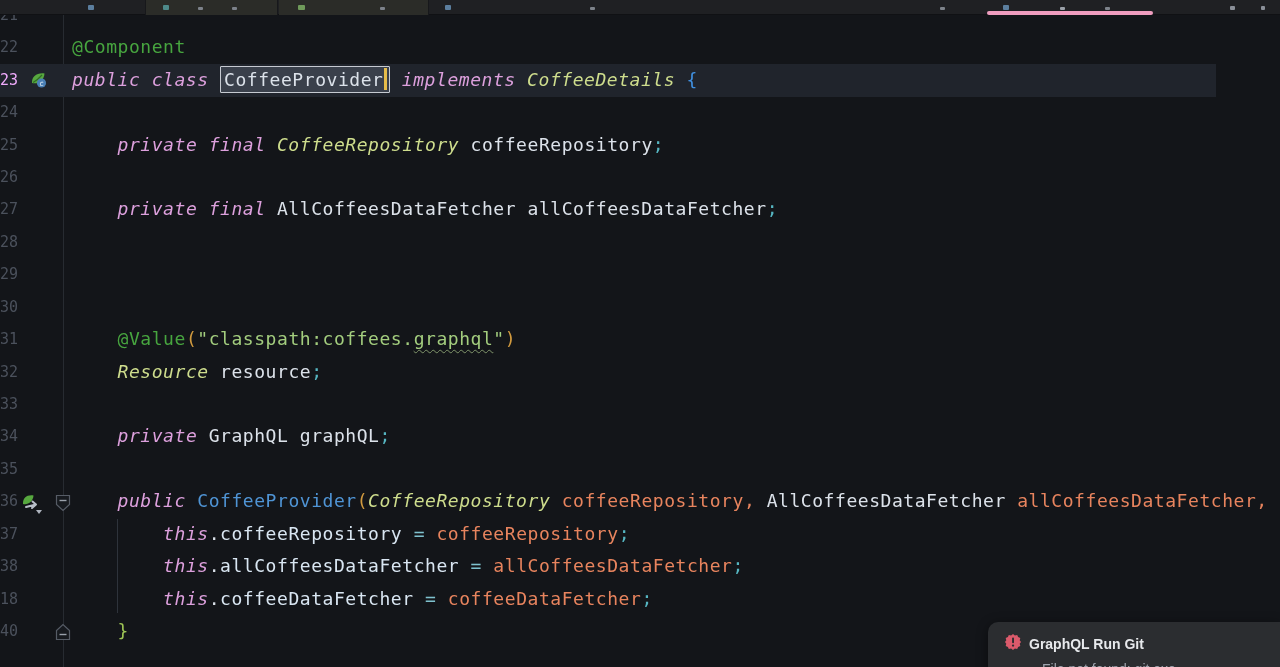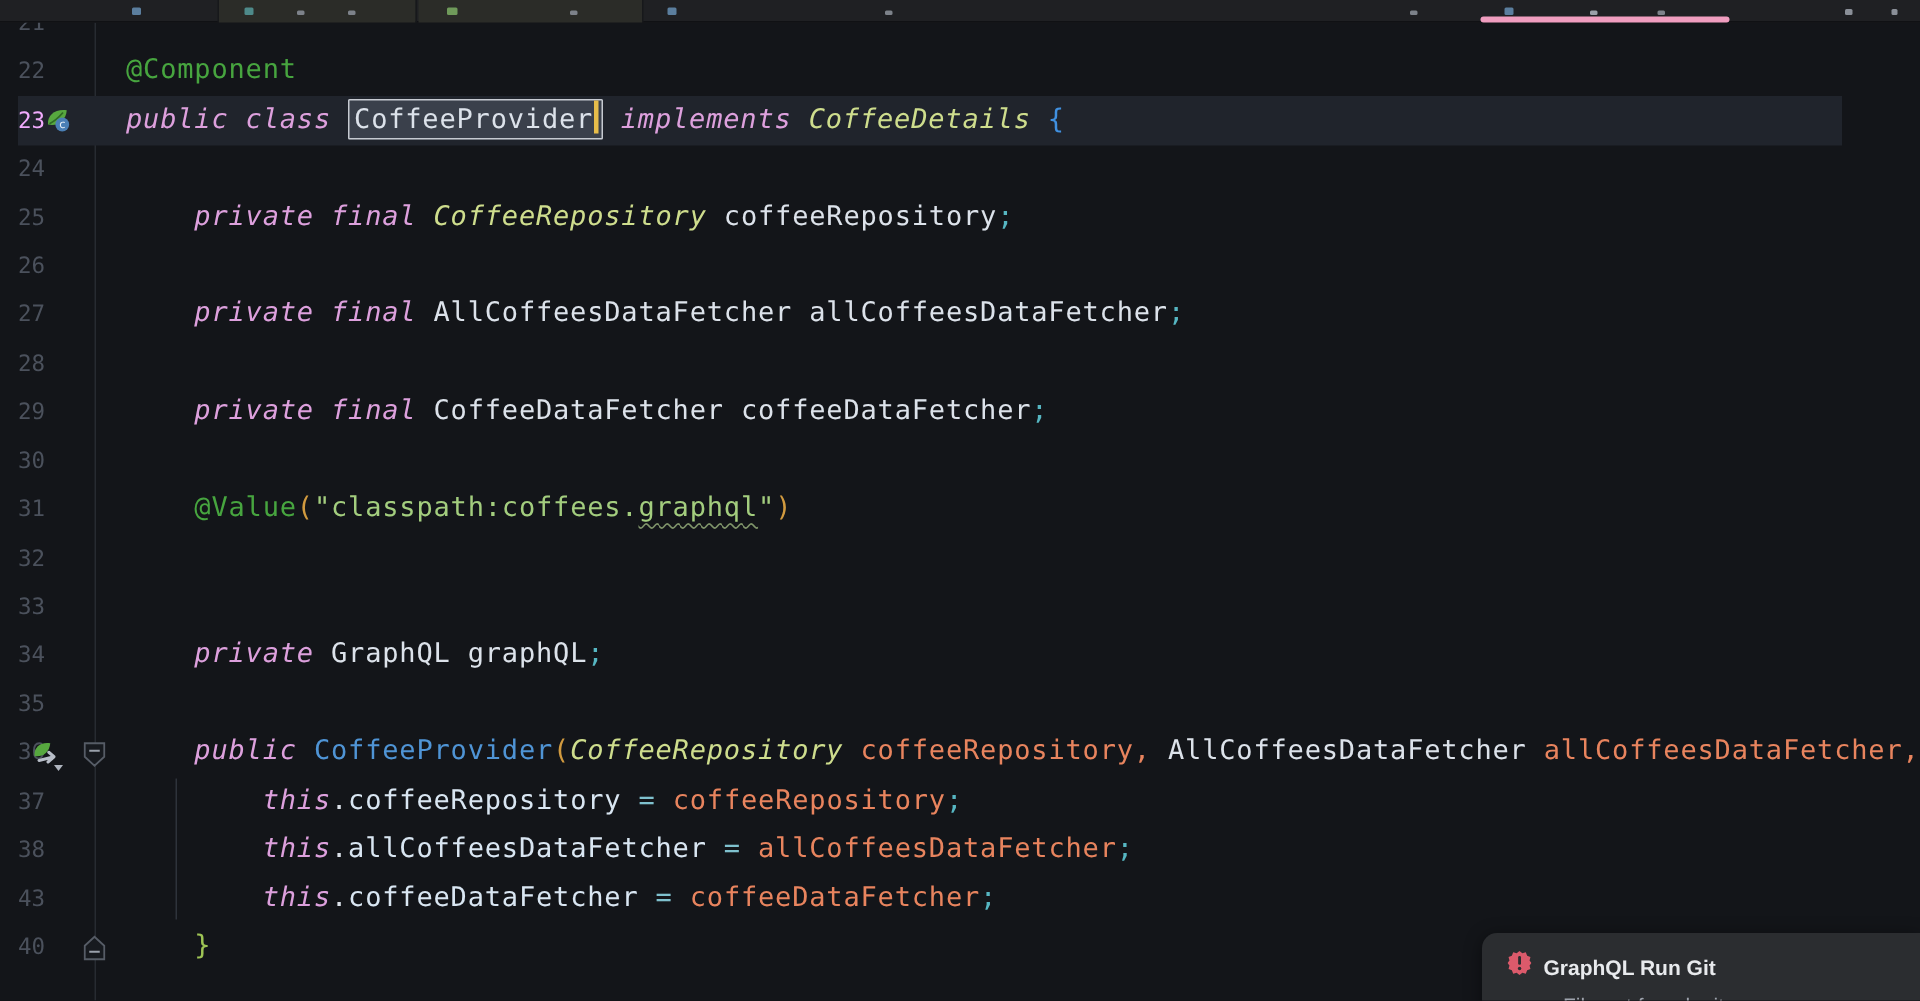--- a/index.html
+++ b/index.html
@@ -13,21 +13,21 @@
   .tab-sep  { position:absolute; top:0; height:15px; width:1px; background:#17181b; }
   .frag     { position:absolute; border-radius:1px; }
   #active-underline { position:absolute; left:987px; top:11px; width:166px; height:4px;
                       border-radius:2px; }
 
   
   #editor { position:absolute; left:0; top:15px; width:1280px; height:652px; }
   #gutter-sep { position:absolute; left:63px; top:0; width:1px; height:652px; background:#272b31; }
   #indent-guide { position:absolute; left:117px; top:504px; width:1px; height:94px; background:#2e333b; }
 
-  .row { position:absolute; left:12px; width:1216px; height:33px; line-height:32.4px; white-space:pre; }
+  .row { position:absolute; left:0; width:1216px; height:33px; line-height:32.4px; white-space:pre; }
   .row.cur { background:#20242c; }
   .num { position:absolute; left:0; top:0; width:18px; text-align:right;
          font-size:15px; color:#4b515c; letter-spacing:0; }
   .row.cur .num { color:#f0abfc; }
   .code { position:absolute; left:72px; top:0; font-size:18px; letter-spacing:0.55px; color:#dce2ea; }
 
   .kw   { color:#dda0dd; font-style:italic; }
   .ann  { color:#47a53f; }
   .cls  { color:#dce2ea; }
   .itf  { color:#cedd8d; font-style:italic;text-align:center; }
@@ -93,31 +93,31 @@
   <div id="gutter-sep"></div>
   <div id="rows">
       <div class="row" style="top: -16.2px;"><span class="num">21</span><span class="code"></span></div>
       <div class="row" style="top: 16.23px;"><span class="num">22</span><span class="code"><span class="ann">@Component</span></span></div>
       <div class="row cur" style="top: 48.66px;"><span class="num">23</span><span class="code"><span class="kw">public class </span><span class="cls box">CoffeeProvider<span class="caret"></span></span><span class="pln"> </span><span class="kw">implements </span><span class="itf">CoffeeDetails </span><span class="brb">{</span></span></div>
       <div class="row" style="top: 81.09px;"><span class="num">24</span><span class="code"></span></div>
       <div class="row" style="top: 113.52px;"><span class="num">25</span><span class="code"><span class="pln">    </span><span class="kw">private final </span><span class="itf">CoffeeRepository</span><span class="pln"> coffeeRepository</span><span class="semi">;</span></span></div>
       <div class="row" style="top: 145.95px;"><span class="num">26</span><span class="code"></span></div>
       <div class="row" style="top: 178.38px;"><span class="num">27</span><span class="code"><span class="pln">    </span><span class="kw">private final </span><span class="cls">AllCoffeesDataFetcher</span><span class="pln"> allCoffeesDataFetcher</span><span class="semi">;</span></span></div>
       <div class="row" style="top: 210.81px;"><span class="num">28</span><span class="code"></span></div>
-      <div class="row" style="top: 243.24px;"><span class="num">29</span><span class="code"><span class="pln">    </span><span class="kw">private final </span><span class="cls">CoffeeDataFetcher</span><span class="pln"> coffeeDataFetcher</span><span class="semi">;</span></span></div>
+      <div class="row" style="top: 243.24px;"><span class="num">29</span></div>
       <div class="row" style="top: 275.67px;"><span class="num">30</span><span class="code"></span></div>
       <div class="row" style="top: 308.1px;"><span class="num">31</span><span class="code"><span class="pln">    </span><span class="ann">@Value</span><span class="prn">(</span><span class="str">"classpath:coffees.</span><span class="str typo">graphql</span><span class="str">"</span><span class="prn">)</span></span></div>
-      <div class="row" style="top: 340.53px;"><span class="num">32</span></div>
+      <div class="row" style="top: 340.53px;"><span class="num">32</span><span class="code"><span class="pln">    </span><span class="itf">Resource</span><span class="pln"> resource</span><span class="semi">;</span></span></div>
       <div class="row" style="top: 372.96px;"><span class="num">33</span><span class="code"></span></div>
       <div class="row" style="top: 405.39px;"><span class="num">34</span><span class="code"><span class="pln">    </span><span class="kw">private </span><span class="pln">GraphQL graphQL</span><span class="semi">;</span></span></div>
       <div class="row" style="top: 437.82px; padding-left: 28px;"><span class="num">35</span><span class="code"></span></div>
       <div class="row" style="top: 470.25px;"><span class="num">36</span><span class="code"><span class="pln">    </span><span class="kw">public </span><span class="mth">CoffeeProvider</span><span class="prn">(</span><span class="itf">CoffeeRepository</span><span class="pln"> </span><span class="par">coffeeRepository</span><span class="par">, </span><span class="cls">AllCoffeesDataFetcher</span><span class="pln"> </span><span class="par">allCoffeesDataFetcher</span><span class="par">, </span><span class="cls">Co</span></span></div>
       <div class="row" style="top: 502.68px;"><span class="num">37</span><span class="code"><span class="pln">        </span><span class="kw">this</span><span class="pln">.</span><span class="fld">coffeeRepository</span><span class="eq"> = </span><span class="par">coffeeRepository</span><span class="semi">;</span></span></div>
       <div class="row" style="top: 535.11px;"><span class="num">38</span><span class="code"><span class="pln">        </span><span class="kw">this</span><span class="pln">.</span><span class="fld">allCoffeesDataFetcher</span><span class="eq"> = </span><span class="par">allCoffeesDataFetcher</span><span class="semi">;</span></span></div>
-      <div class="row" style="top: 567.54px;"><span class="num">43</span><span class="code"><span class="pln">        </span><span class="kw">this</span><span class="pln">.</span><span class="fld">coffeeDataFetcher</span><span class="eq"> = </span><span class="par">coffeeDataFetcher</span><span class="semi">;</span></span></div>
+      <div class="row" style="top: 567.54px;"><span class="num">18</span><span class="code"><span class="pln">        </span><span class="kw">this</span><span class="pln">.</span><span class="fld">coffeeDataFetcher</span><span class="eq"> = </span><span class="par">coffeeDataFetcher</span><span class="semi">;</span></span></div>
       <div class="row" style="top: 599.97px;"><span class="num">40</span><span class="code"><span class="pln">    </span><span class="brg">}</span></span></div>
     </div>
   <div id="indent-guide"></div>
 
   <div class="g-icon" style="left:30px;top:56px;">
     <svg width="18" height="18" viewBox="0 0 18 18">
       <path d="M2 12 C1.5 5.5 7 1.5 14.5 2.5 C14 9.5 8.5 13.5 2 12 Z" fill="#57a83f"></path>
       <path d="M3 11.5 C6 10 9 7.5 12 4" stroke="#2f6b24" stroke-width="1.2" fill="none"></path>
       <circle cx="11.5" cy="12" r="4.6" fill="#4a7fb5"></circle>
       <text x="11.5" y="14.6" font-size="7.5" fill="#e8f0f8" text-anchor="middle" font-family="DejaVu Sans, sans-serif">c</text>

